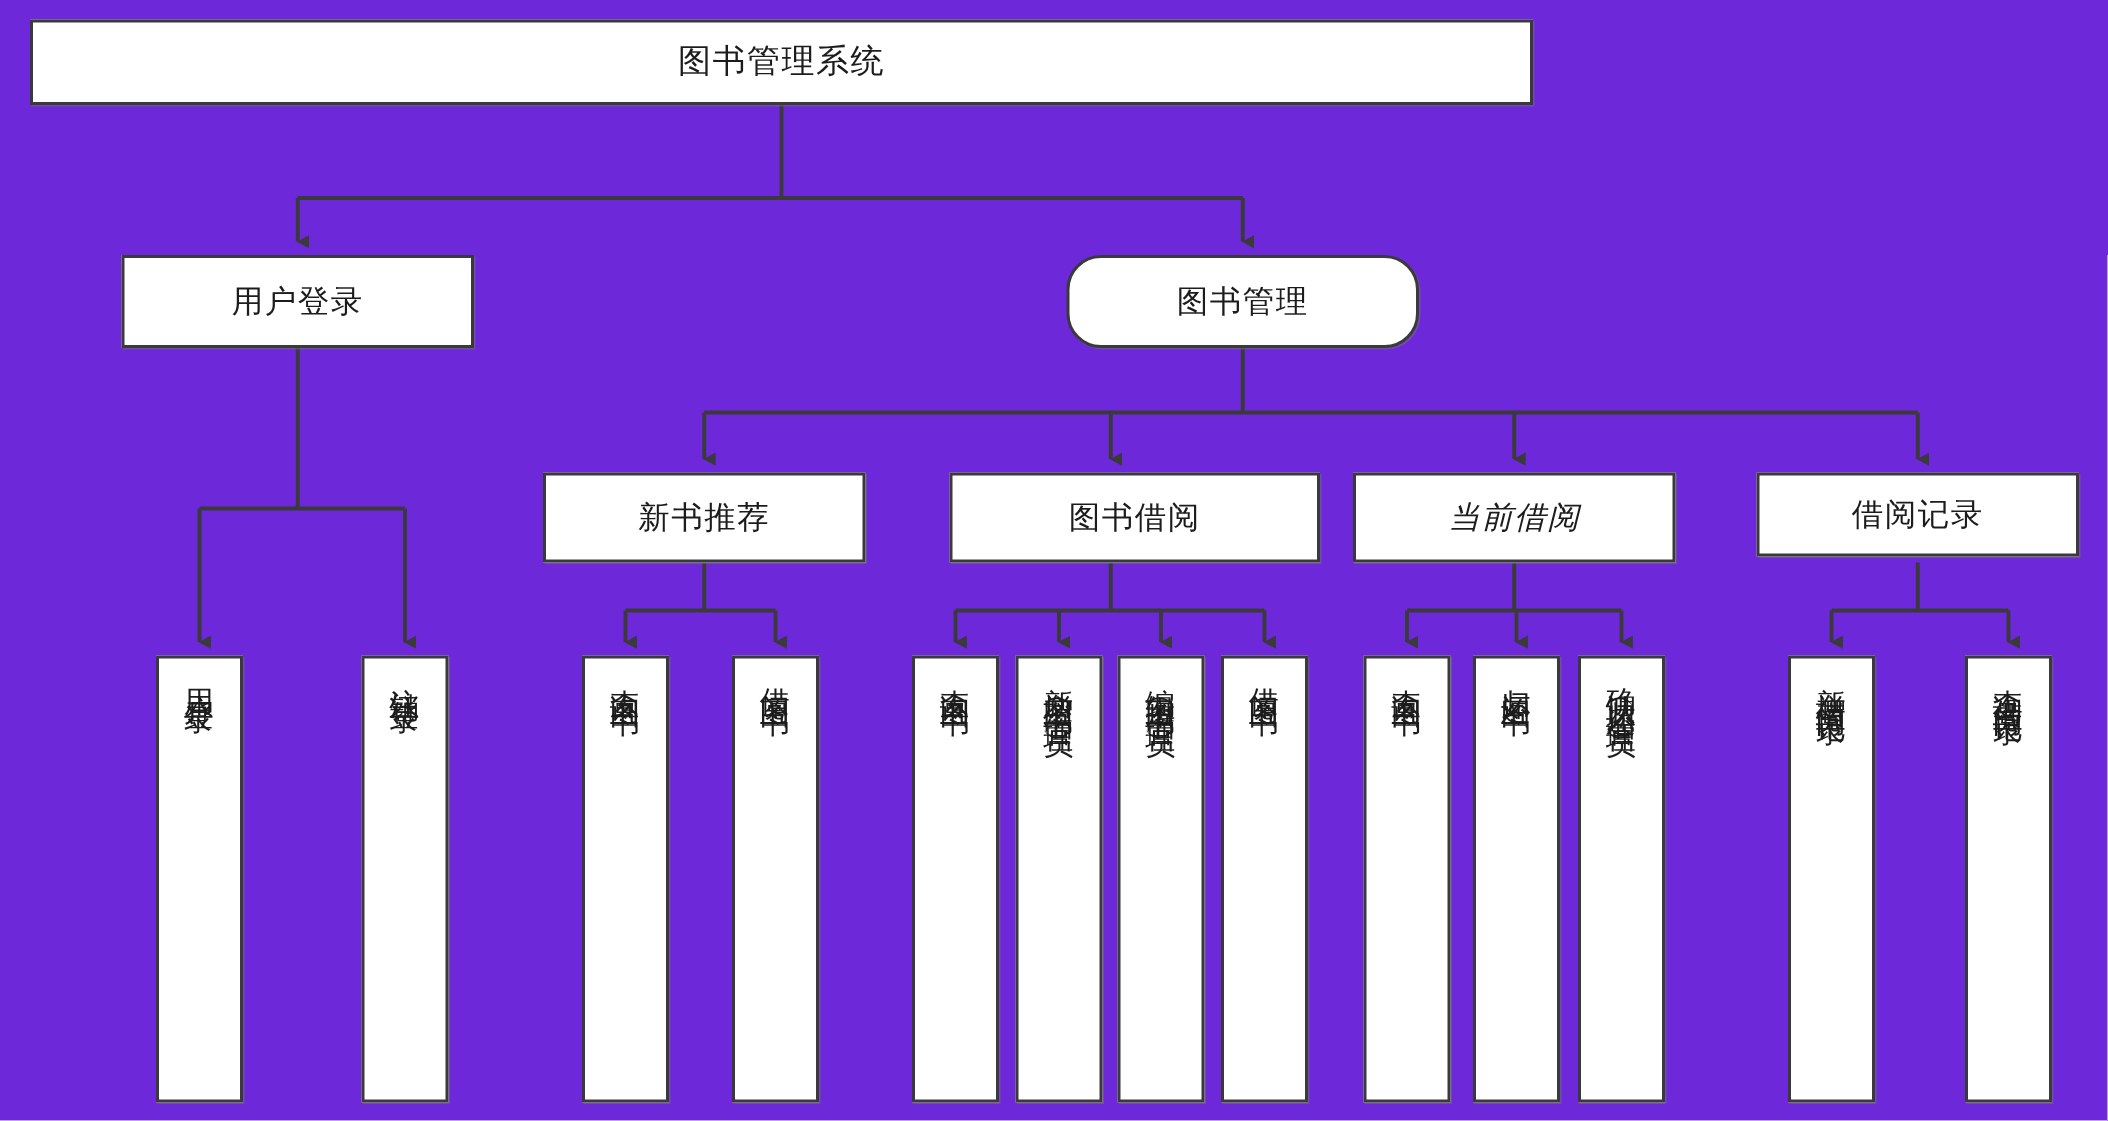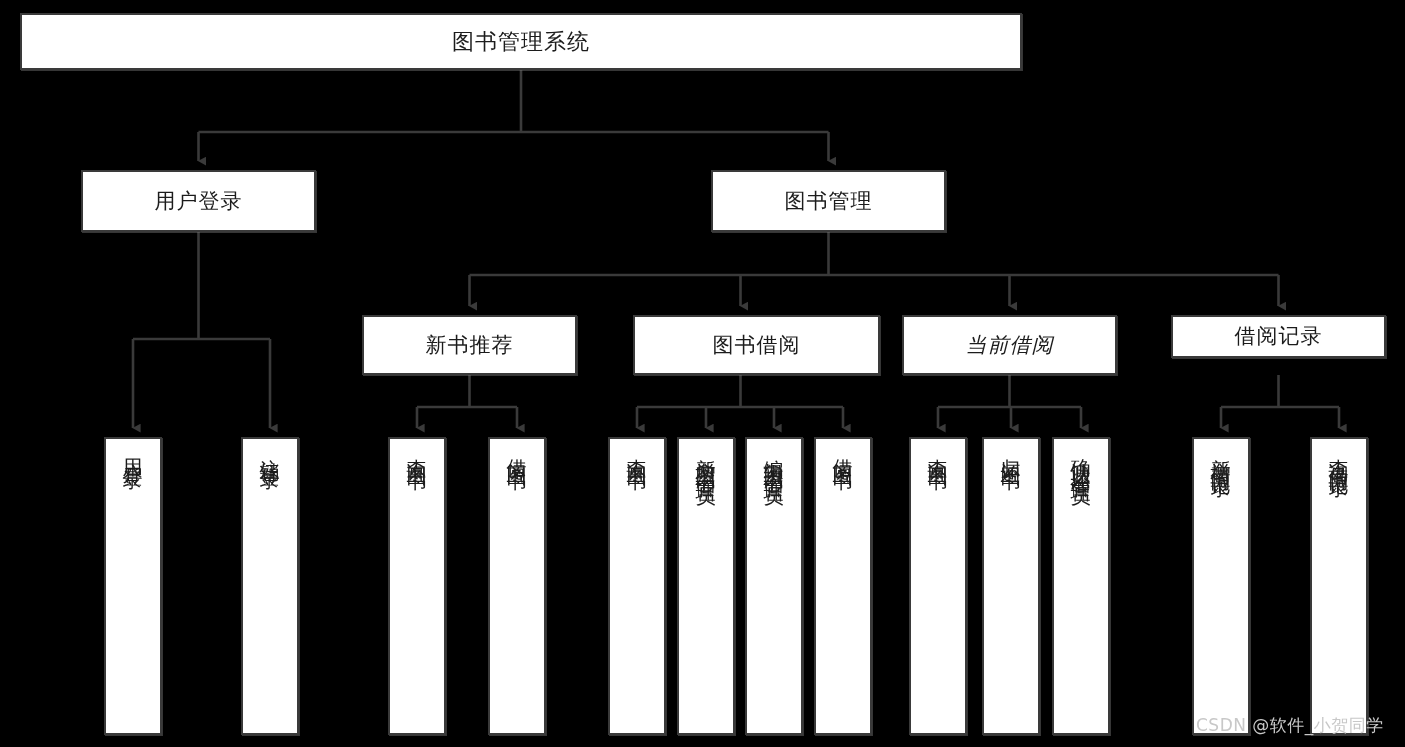--- a/index.html
+++ b/index.html
@@ -5,21 +5,21 @@
 <style>
   html,body{margin:0;padding:0;background:#ffffff;}
   body{
     font-family:"DejaVu Sans","Liberation Sans",sans-serif;
     color:#1a1a1a;
   }
   #canvas{
     position:relative;
     width:1405px;
     height:747px;
-    background:#000000;
+    background:#6d28d9;
     overflow:hidden;
   }
   svg#edges{
     position:absolute;
     left:0; top:0;
     width:1405px;
     height:747px;
     pointer-events:none;
   }
   .node{
@@ -111,33 +111,33 @@
       </g>
   </svg>
 
   <div id="nodes-layer">
       <div class="node root" style="left: 20px; top: 13px; width: 1002px; height: 57px;">
         <span class="label">图书管理系统</span>
       </div>
       <div class="node " style="left: 81px; top: 170px; width: 235px; height: 62px;">
         <span class="label">用户登录</span>
       </div>
-      <div class="node " style="left: 711px; top: 170px; width: 235px; height: 62px;">
+      <div class="node " style="left: 711px; top: 170px; width: 235px; height: 62px; border-radius: 23px;">
         <span class="label">图书管理</span>
       </div>
       <div class="node " style="left: 362px; top: 315px; width: 215px; height: 60px; justify-content: center;">
         <span class="label">新书推荐</span>
       </div>
       <div class="node " style="left: 633px; top: 315px; width: 247px; height: 60px;">
         <span class="label">图书借阅</span>
       </div>
       <div class="node " style="left: 902px; top: 315px; width: 215px; height: 60px; font-style: italic;">
         <span class="label">当前借阅</span>
       </div>
-      <div class="node " style="left: 1171px; top: 315px; width: 215px; height: 43px;">
+      <div class="node " style="left: 1171px; top: 315px; width: 215px; height: 56px;">
         <span class="label">借阅记录</span>
       </div>
       <div class="node  leaf" style="left: 104px; top: 437px; width: 58px; height: 298px;">
         <span class="label">用户登录</span>
       </div>
       <div class="node  leaf" style="left: 241px; top: 437px; width: 58px; height: 298px;">
         <span class="label">注销登录</span>
       </div>
       <div class="node  leaf" style="left: 388px; top: 437px; width: 58px; height: 298px;">
         <span class="label">查询图书</span>
@@ -167,14 +167,13 @@
         <span class="label">确认归还（管理员）</span>
       </div>
       <div class="node  leaf" style="left: 1192px; top: 437px; width: 58px; height: 298px;">
         <span class="label">新增借阅记录</span>
       </div>
       <div class="node  leaf" style="left: 1310px; top: 437px; width: 58px; height: 298px;">
         <span class="label">查询借阅记录</span>
       </div>
     </div>
 
-  <div class="watermark" style="left:1196px; top:714px;">CSDN @软件_小贺同学</div>
 </div>
 
 </body></html>

